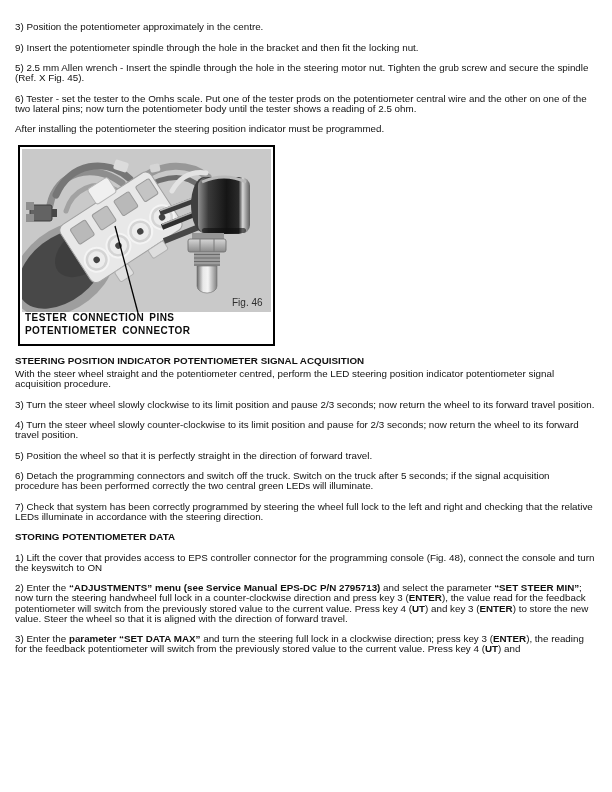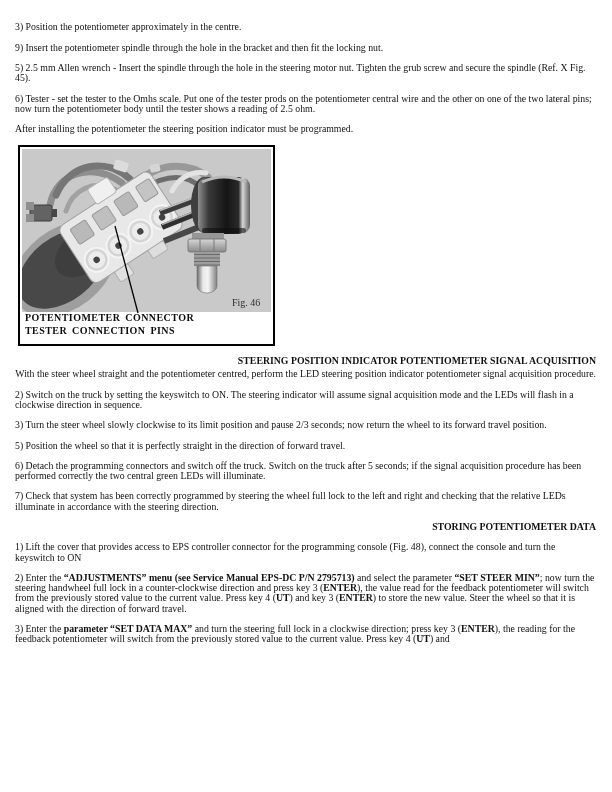--- a/index.html
+++ b/index.html
@@ -1,24 +1,24 @@
 <!DOCTYPE html>
 <html><head>
 <meta charset="utf-8">
 <style>
   html,body{margin:0;padding:0;background:#ffffff;}
   .page{
     width:612px;height:792px;position:relative;overflow:hidden;background:#ffffff;
-    font-family:Liberation Serif, serif;font-size:9.8px;line-height:10.2px;color:#111111;
+    font-family:Liberation Sans, sans-serif;font-size:9.8px;line-height:10.2px;color:#111111;
   }
   .content{padding:12px 16px 0 15px;}
   .content p,.content h2{margin:10.2px 0;font-size:9.8px;line-height:10.2px;}
-  .content h2{font-weight:bold;text-align:right;}
+  .content h2{font-weight:bold;}
   .content p{font-weight:normal;}
-  .content p.tight{margin-top:-7px;text-align:right;}
+  .content p.tight{margin-top:-7px;}
   b{font-weight:bold;}
 
   figure.fig{
     margin:10.2px 0 10.2px 3px;padding:0;width:257px;height:201px;
     border:2px solid #000;box-sizing:border-box;position:relative;background:#fff;
   }
   .photo{position:absolute;left:2px;top:2px;width:249px;height:163px;}
   .photo svg{display:block;}
   .callout{position:absolute;left:0;top:0;width:253px;height:197px;pointer-events:none;}
   .fig-labels{
@@ -145,31 +145,31 @@
             <path d="M175,117 h20 v20 a10,7 0 0 1 -20,0 Z" fill="url(#gShaft)" stroke="#707070" stroke-width="0.6"></path>
           </g>
         </svg>
       </div>
 
       <svg class="callout" viewBox="0 0 253 197" preserveAspectRatio="none" xmlns="http://www.w3.org/2000/svg">
         <line x1="95" y1="79" x2="118" y2="166" stroke="#000000" stroke-width="1.3"></line>
       </svg>
 
       <div class="fig-labels">
+        <div>TESTER CONNECTION PINS</div>
         <div>POTENTIOMETER CONNECTOR</div>
-        <div>TESTER CONNECTION PINS</div>
       </div>
       <div class="fig-caption">Fig. 46</div>
     </figure>
 
     <div id="after">
         <h2><span>STEERING POSITION INDICATOR POTENTIOMETER SIGNAL ACQUISITION</span></h2>
         <p class="tight"><span>With the steer wheel straight and the potentiometer centred, perform the LED steering position indicator potentiometer signal acquisition procedure.</span></p>
-        <p><span>2) Switch on the truck by setting the keyswitch to ON. The steering indicator will assume signal acquisition mode and the LEDs will flash in a clockwise direction in sequence.</span></p>
         <p><span>3) Turn the steer wheel slowly clockwise to its limit position and pause 2/3 seconds; now return the wheel to its forward travel position.</span></p>
+        <p><span>4) Turn the steer wheel slowly counter-clockwise to its limit position and pause for 2/3 seconds; now return the wheel to its forward travel position.</span></p>
         <p><span>5) Position the wheel so that it is perfectly straight in the direction of forward travel.</span></p>
         <p><span>6) Detach the programming connectors and switch off the truck. Switch on the truck after 5 seconds; if the signal acquisition procedure has been performed correctly the two central green LEDs will illuminate.</span></p>
         <p><span>7) Check that system has been correctly programmed by steering the wheel full lock to the left and right and checking that the relative LEDs illuminate in accordance with the steering direction.</span></p>
         <h2><span>STORING POTENTIOMETER DATA</span></h2>
         <p><span>1) Lift the cover that provides access to EPS controller connector for the programming console (Fig. 48), connect the console and turn the keyswitch to ON</span></p>
         <p><span>2) Enter the </span><b>“ADJUSTMENTS” menu (see Service Manual EPS-DC P/N 2795713)</b><span> and select the parameter </span><b>“SET STEER MIN”</b><span>; now turn the steering handwheel full lock in a counter-clockwise direction and press key 3 (</span><b>ENTER</b><span>), the value read for the feedback potentiometer will switch from the previously stored value to the current value. Press key 4 (</span><b>UT</b><span>) and key 3 (</span><b>ENTER</b><span>) to store the new value. Steer the wheel so that it is aligned with the direction of forward travel.</span></p>
         <p><span>3) Enter the </span><b>parameter “SET DATA MAX”</b><span> and turn the steering full lock in a clockwise direction; press key 3 (</span><b>ENTER</b><span>), the reading for the feedback potentiometer will switch from the previously stored value to the current value. Press key 4 (</span><b>UT</b><span>) and</span></p>
       </div>
 
   </div>

